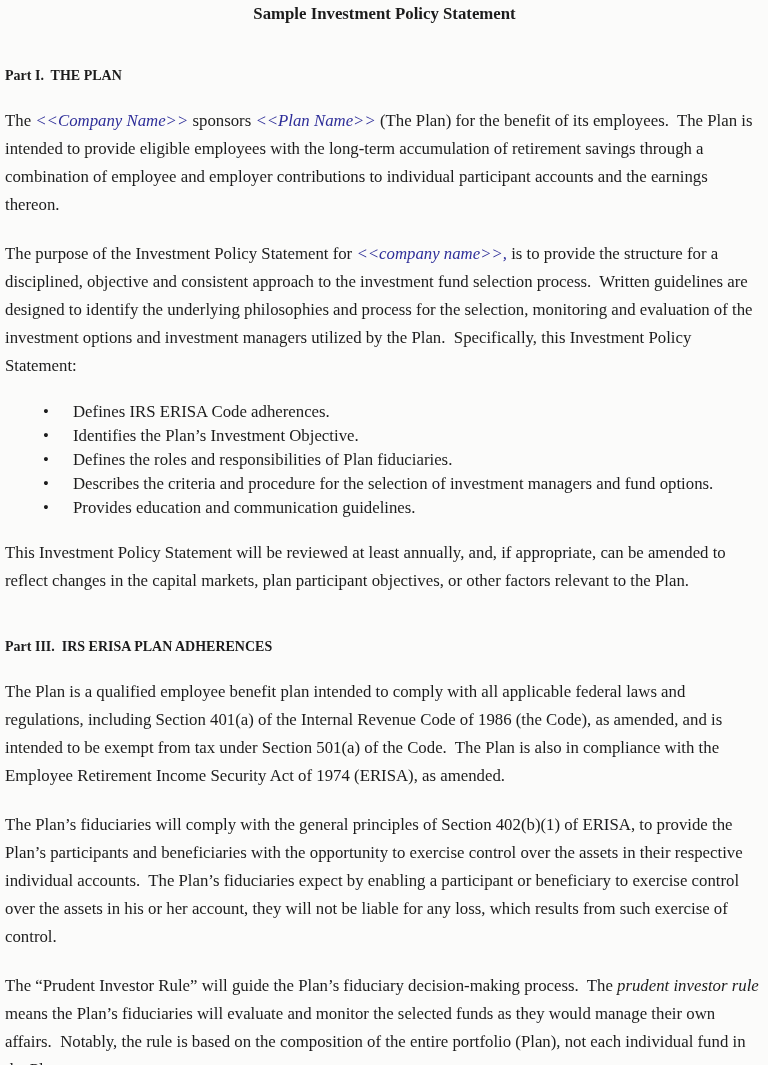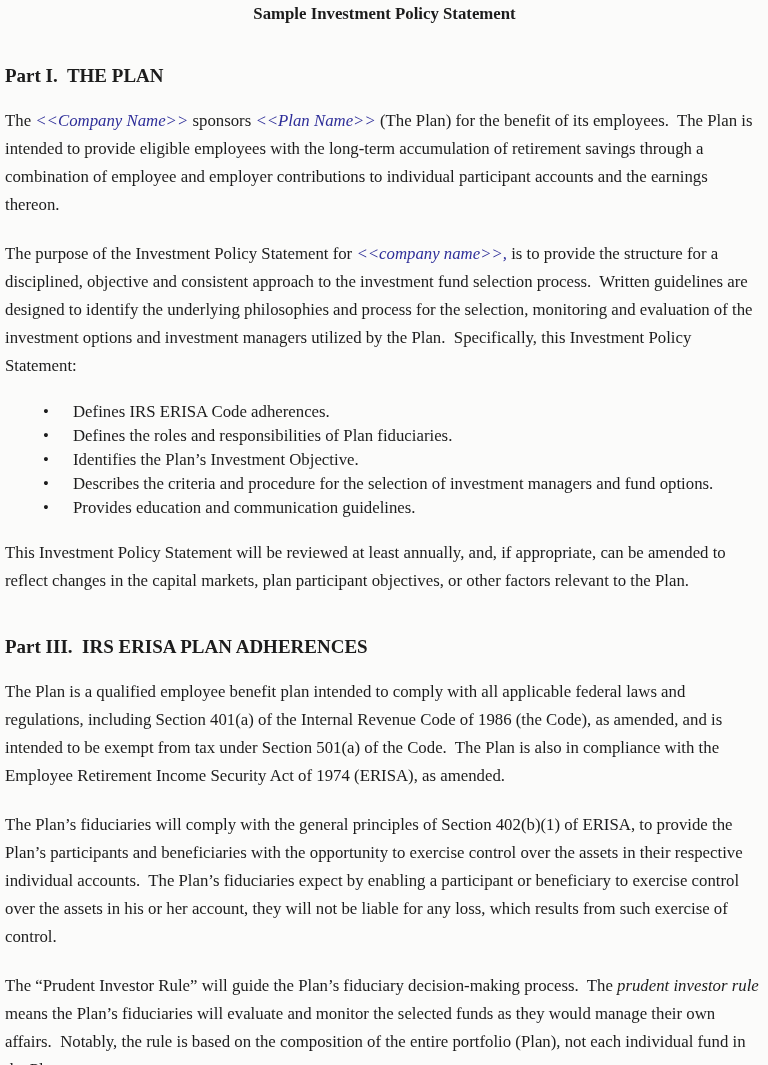--- a/index.html
+++ b/index.html
@@ -24,21 +24,21 @@
   }
   .doc-title {
     margin: 0;
     text-align: center;
     font-size: 16.8px;
     font-weight: bold;
     line-height: 21px;
     white-space: pre-wrap;
   }
   .doc-heading {
-    font-size: 19px;
+    font-size: 14px;
     font-weight: bold;
     line-height: 21px;
     margin: 41px 0 20px 0;
     white-space: pre-wrap;
   }
   .doc-paragraph {
     font-size: 16.8px;
     line-height: 28px;
     margin: 21px 0;
     white-space: pre-wrap;
@@ -72,22 +72,22 @@
 <body>
 
 <div class="page">
   <h1 class="doc-title">Sample Investment Policy Statement</h1>
   <div>
       <h2 class="doc-heading"><span>Part I.  THE PLAN</span></h2>
       <p class="doc-paragraph"><span>The </span><span class="placeholder">&lt;&lt;Company Name&gt;&gt;</span><span> sponsors </span><span class="placeholder">&lt;&lt;Plan Name&gt;&gt;</span><span> (The Plan) for the benefit of its employees.  The Plan is intended to provide eligible employees with the long-term accumulation of retirement savings through a combination of employee and employer contributions to individual participant accounts and the earnings thereon.</span></p>
       <p class="doc-paragraph"><span>The purpose of the Investment Policy Statement for </span><span class="placeholder">&lt;&lt;company name&gt;&gt;,</span><span> is to provide the structure for a disciplined, objective and consistent approach to the investment fund selection process.  Written guidelines are designed to identify the underlying philosophies and process for the selection, monitoring and evaluation of the investment options and investment managers utilized by the Plan.  Specifically, this Investment Policy Statement:</span></p>
       <ul class="doc-bullets">
         <li><span>Defines IRS ERISA Code adherences.</span></li>
+        <li><span>Identifies the Plan’s Investment Objective.</span></li>
         <li><span>Defines the roles and responsibilities of Plan fiduciaries.</span></li>
-        <li><span>Identifies the Plan’s Investment Objective.</span></li>
         <li><span>Describes the criteria and procedure for the selection of investment managers and fund options.</span></li>
         <li><span>Provides education and communication guidelines.</span></li>
       </ul>
       <p class="doc-paragraph"><span>This Investment Policy Statement will be reviewed at least annually, and, if appropriate, can be amended to reflect changes in the capital markets, plan participant objectives, or other factors relevant to the Plan.</span></p>
       <h2 class="doc-heading"><span>Part III.  IRS ERISA PLAN ADHERENCES</span></h2>
       <p class="doc-paragraph"><span>The Plan is a qualified employee benefit plan intended to comply with all applicable federal laws and regulations, including Section 401(a) of the Internal Revenue Code of 1986 (the Code), as amended, and is intended to be exempt from tax under Section 501(a) of the Code.  The Plan is also in compliance with the Employee Retirement Income Security Act of 1974 (ERISA), as amended.</span></p>
       <p class="doc-paragraph"><span>The Plan’s fiduciaries will comply with the general principles of Section 402(b)(1) of ERISA, to provide the Plan’s participants and beneficiaries with the opportunity to exercise control over the assets in their respective individual accounts.  The Plan’s fiduciaries expect by enabling a participant or beneficiary to exercise control over the assets in his or her account, they will not be liable for any loss, which results from such exercise of control.</span></p>
       <p class="doc-paragraph"><span>The “Prudent Investor Rule” will guide the Plan’s fiduciary decision-making process.  The </span><span class="italic">prudent investor rule</span><span> means the Plan’s fiduciaries will evaluate and monitor the selected funds as they would manage their own affairs.  Notably, the rule is based on the composition of the entire portfolio (Plan), not each individual fund in the Plan.</span></p>
     </div>
 </div>

